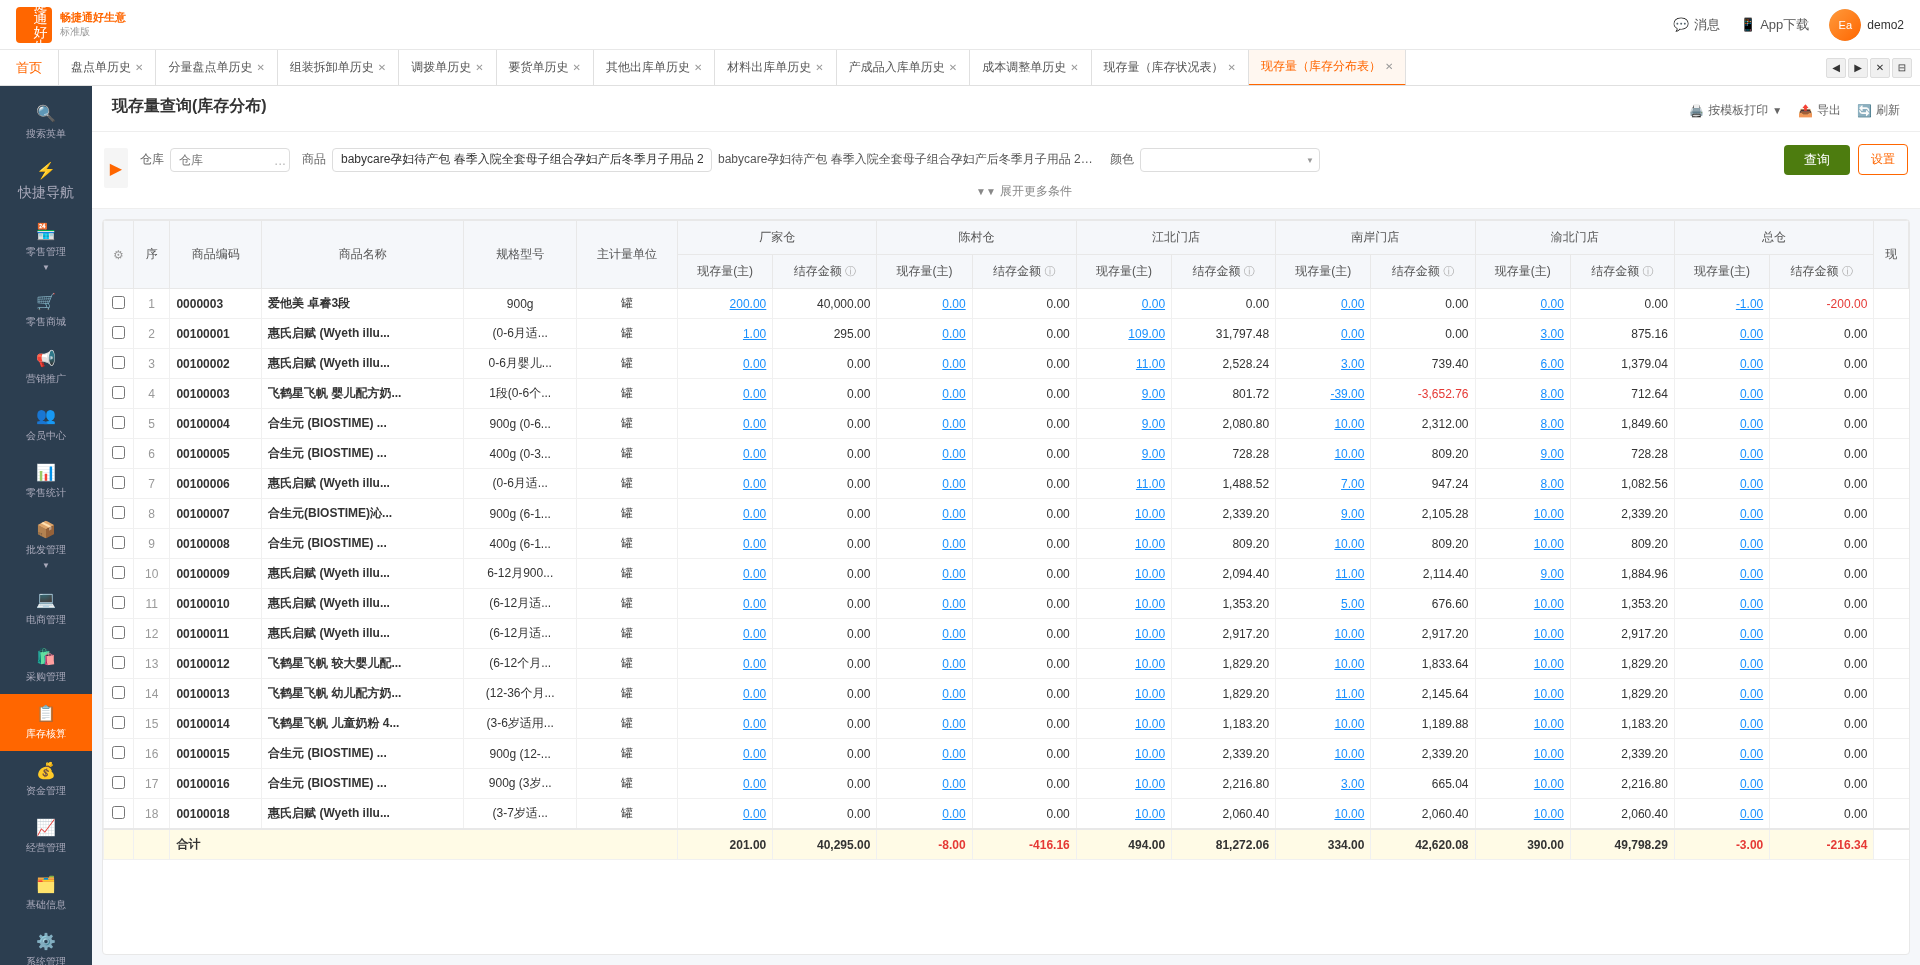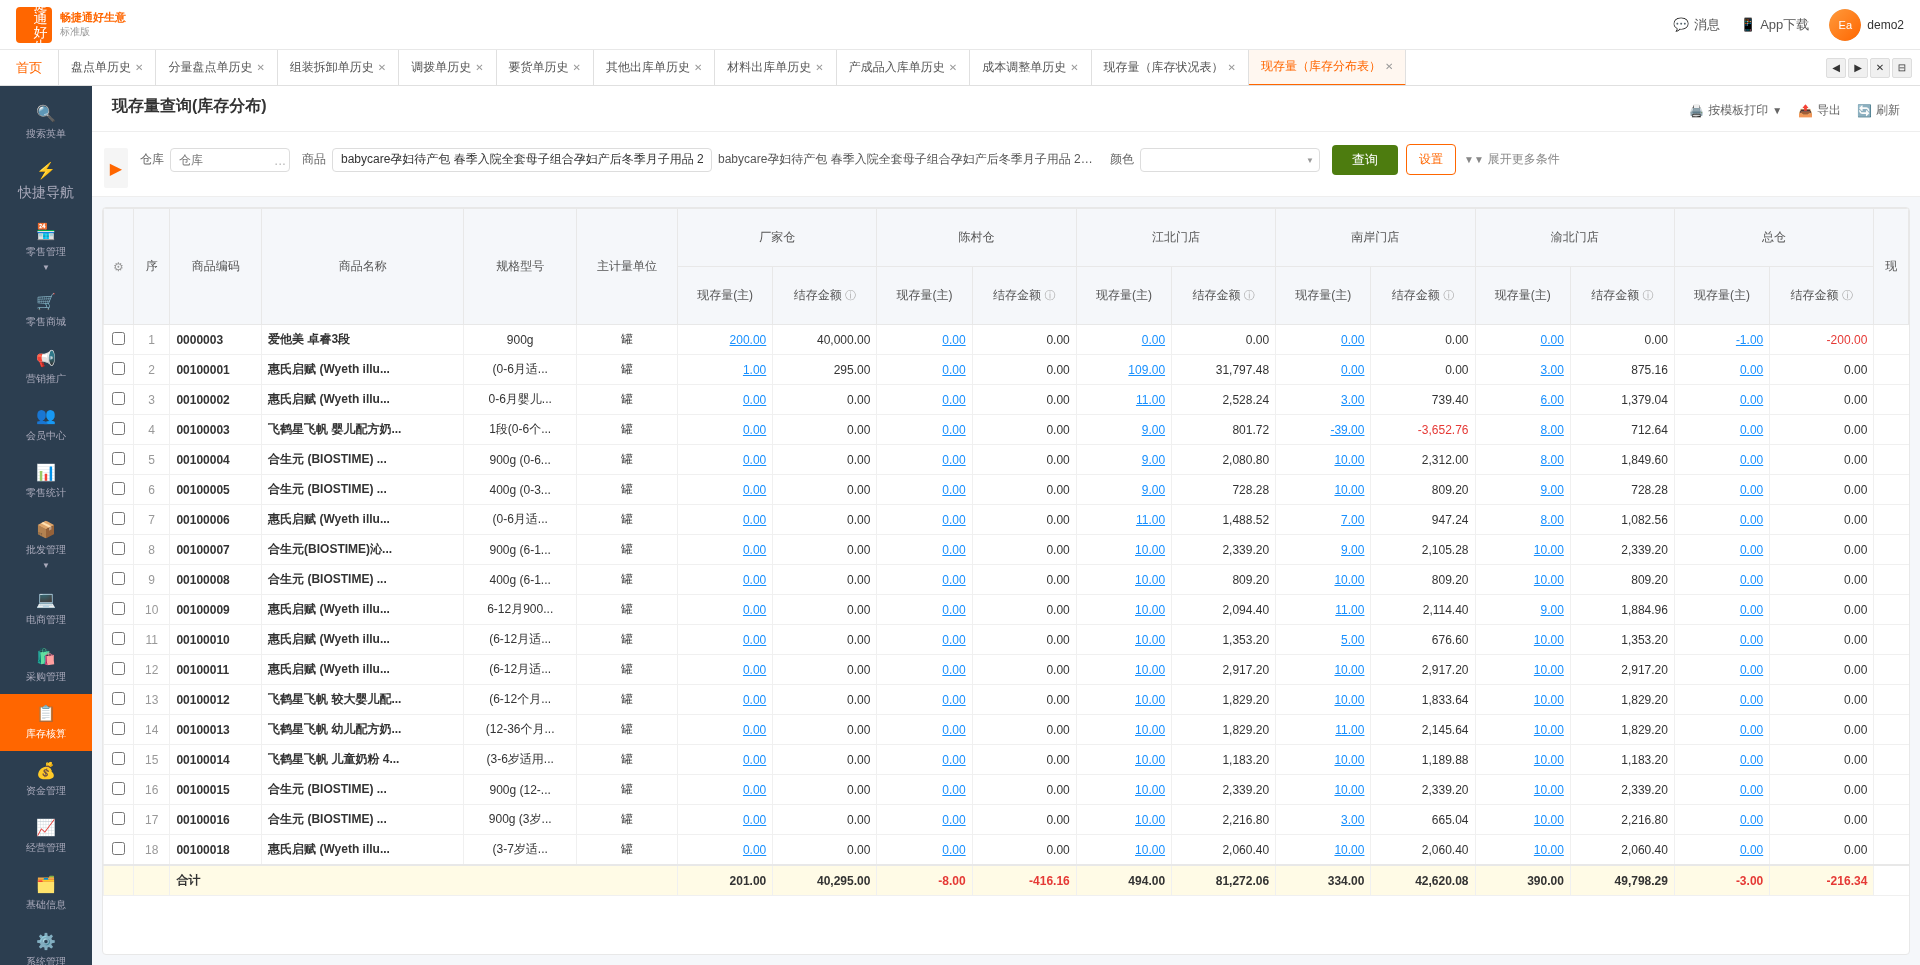--- a/index.html
+++ b/index.html
@@ -47,42 +47,42 @@
     .expand-icon { font-size: 10px; }
     .btn-query { background: #4d7c0f; color: #fff; border: none; border-radius: 4px; padding: 6px 20px; font-size: 13px; cursor: pointer; }
     .btn-set { background: #fff; color: #ff6600; border: 1px solid #ff6600; border-radius: 4px; padding: 6px 12px; font-size: 12px; cursor: pointer; }
     .expand-toggle { background: #f5f5f5; border: none; width: 24px; height: 40px; border-radius: 2px; cursor: pointer; color: #ff6600; font-size: 16px; }
 
     
     .table-area { flex: 1; overflow: auto; padding: 0; background: #fff; margin: 10px; border-radius: 4px; border: 1px solid #e8e8e8; }
     .data-table { width: 100%; border-collapse: collapse; font-size: 12px; }
     .data-table thead { position: sticky; top: 0; z-index: 10; }
     .data-table thead tr { background: #f5f7fa; }
-    .data-table thead th { padding: 20px 6px; border: 1px solid #e8e8e8; text-align: center; color: #555; font-weight: 500; white-space: nowrap; }
+    .data-table thead th { padding: 8px 6px; border: 1px solid #e8e8e8; text-align: center; color: #555; font-weight: 500; white-space: nowrap; }
     .data-table tbody tr { border-bottom: 1px solid #f0f0f0; }
     .data-table tbody tr.total-row { background: #fffbe6; font-weight: bold; border-top: 2px solid #e8e8e8; }
     .data-table tbody td { padding: 6px 6px; border: 1px solid #f0f0f0; text-align: center; white-space: nowrap; }
     .data-table tbody td.left { text-align: left; font-weight: bold; }
     .data-table tbody td.num { text-align: right; }
     .th-group { background: #f5f7fa; }
     .red { color: #e53935; }
     .link-num { color: #1890ff; text-decoration: underline; cursor: pointer; }
     .info-icon { color: #aaa; cursor: pointer; font-size: 11px; }
     .row-index { color: #999; }
     .settings-icon { color: #999; cursor: pointer; }
 
     
     .table-area::-webkit-scrollbar { width: 8px; height: 8px; }
     .table-area::-webkit-scrollbar-track { background: #f1f1f1; }
     .table-area::-webkit-scrollbar-thumb { background: #ccc; border-radius: 4px; }
     .icon-btn { display: flex; align-items: center; gap: 4px; color: #666; font-size: 12px; cursor: pointer; }
 
     .filter-wrapper { display: flex; align-items: flex-start; background: #fff; padding: 12px 12px 8px; border-bottom: 1px solid #eee; flex-shrink: 0; }
     .filter-expand-btn { margin-right: 12px; margin-top: 4px; }
-    .filter-content { flex: 1; display: flex; flex-direction: row; gap: 8px; }
+    .filter-content { flex: 1; display: flex; flex-direction: column; gap: 8px; }
     .filter-row-bottom { display: flex; justify-content: center; }
 
     .select-wrapper { position: relative; display: inline-block; }
     .select-wrapper::after { content: '▼'; position: absolute; right: 6px; top: 50%; transform: translateY(-50%); font-size: 8px; color: #999; pointer-events: none; }
 
     .input-with-dots { position: relative; display: inline-flex; align-items: center; }
     .input-with-dots input { padding-right: 24px; }
     .input-dots { position: absolute; right: 4px; color: #bbb; font-size: 14px; cursor: pointer; }
   </style>
 </head>

